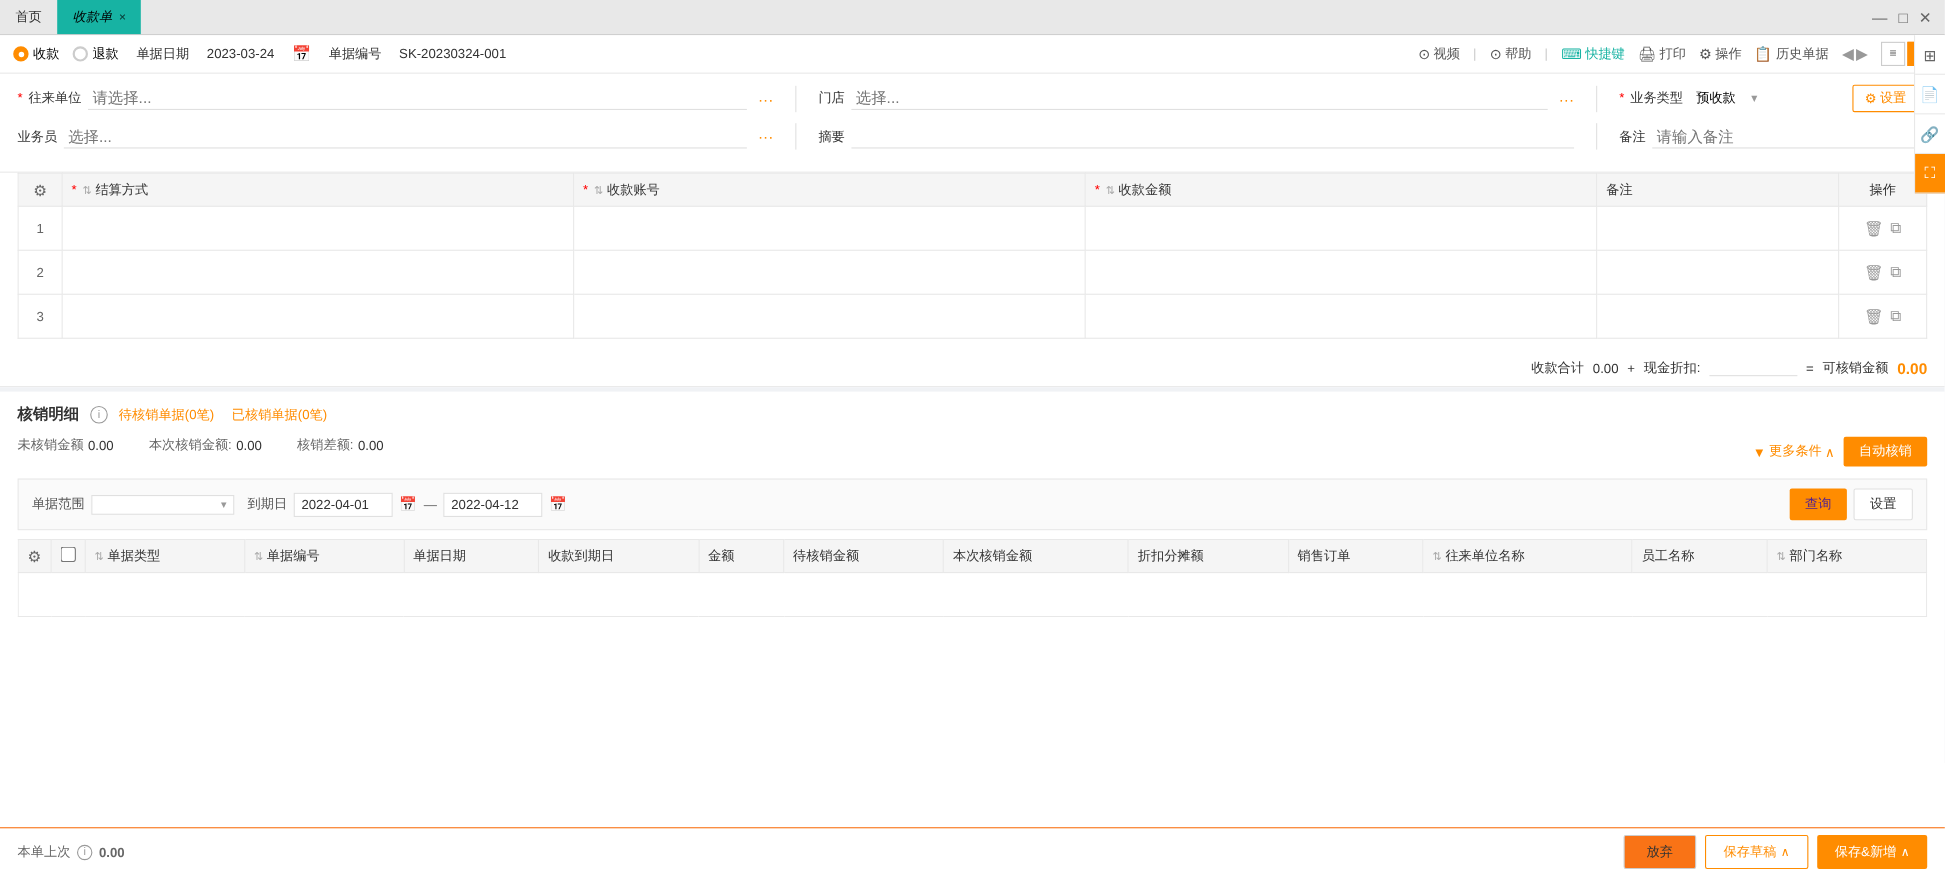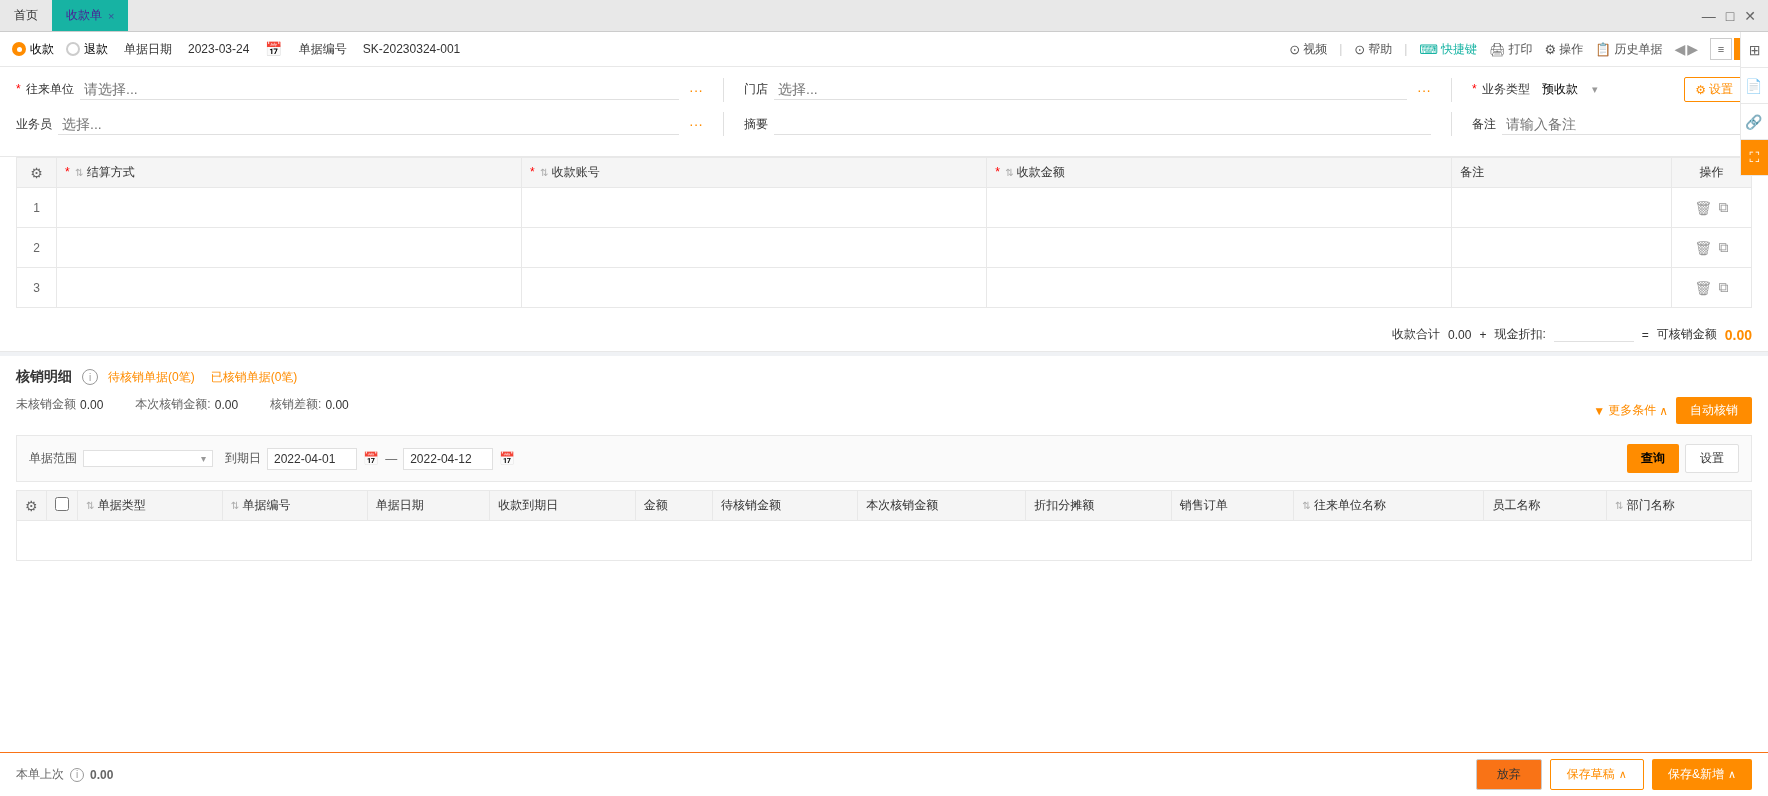--- a/index.html
+++ b/index.html
@@ -19,21 +19,22 @@
       cursor: pointer;
       color: #333;
       font-size: 13px;
     }
     .tab-item.home {
       background: #e8e8e8;
       color: #333;
     }
     .tab-item.active {
       background: #17b3a3;
-      color: #4c1d95;
+      color: #000000;
+      font-style: italic;
     }
     .tab-close {
       font-size: 11px; cursor: pointer; opacity: 0.7;
     }
     .window-controls {
       margin-left: auto;
       display: flex; align-items: center; gap: 10px;
       padding-right: 12px;
     }
     .window-btn { cursor: pointer; font-size: 14px; color: #666; }
@@ -220,22 +221,22 @@
     .filter-label { color: #555; white-space: nowrap; }
     .filter-date-input {
       border: 1px solid #e0e0e0;
       padding: 3px 6px; outline: none;
       background: #fff; color: #333;
       width: 90px;
     }
     .filter-dash { color: #666; }
     .cal-icon { color: #999; cursor: pointer; font-size: 13px; }
     .query-btn {
-      background: #ff8c00; color: #000000;
-      border: none; padding: 5px 14px; cursor: pointer; border-radius: 2px; font-weight: bold;
+      background: #ff8c00; color: #4c1d95;
+      border: none; padding: 5px 14px; cursor: pointer; border-radius: 2px;
     }
     .settings-btn2 {
       border: 1px solid #e0e0e0; background: #fff;
       color: #333; padding: 5px 14px; cursor: pointer; border-radius: 2px;
     }
     .filter-btns { margin-left: auto; display: flex; gap: 6px; }
 
     
     .bottom-table { width: 100%; border-collapse: collapse; }
     .bottom-table th {

